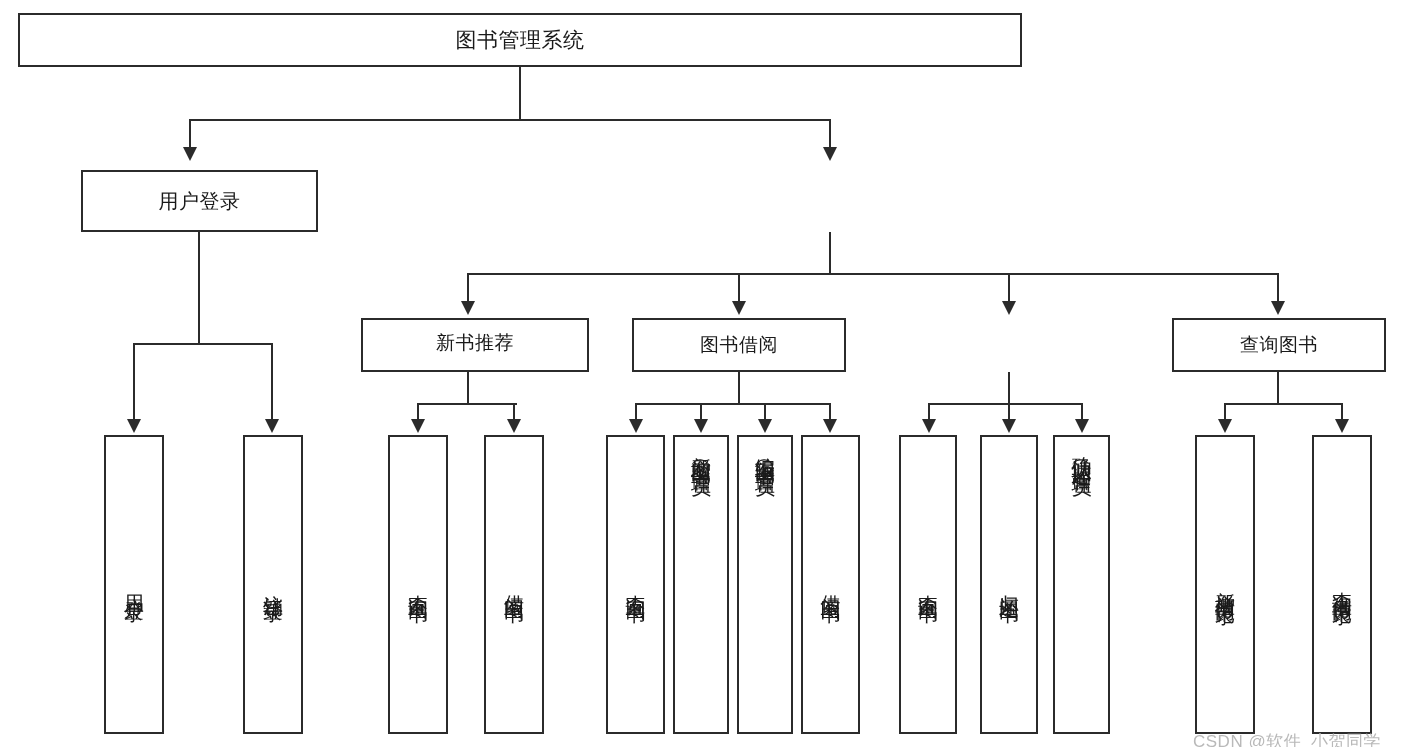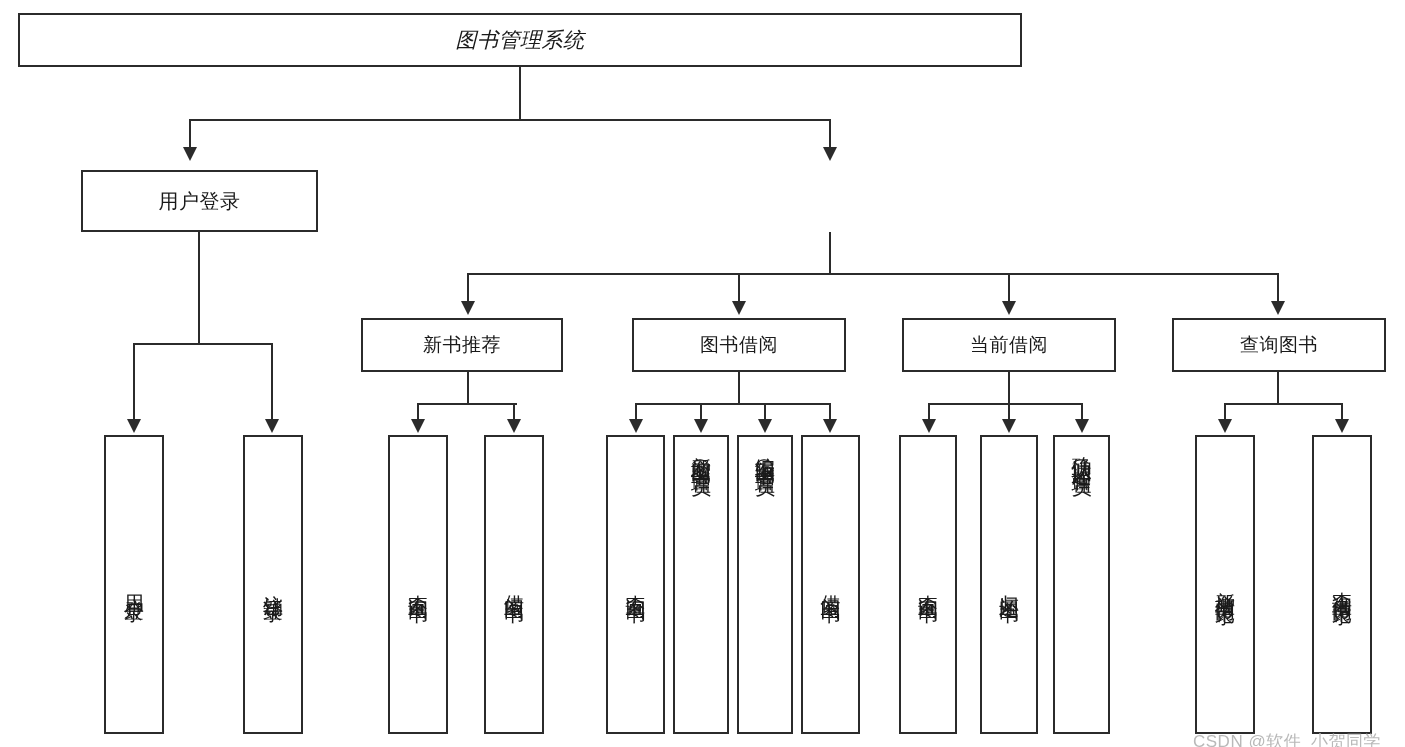--- a/index.html
+++ b/index.html
@@ -31,21 +31,21 @@
     z-index: 3;
   }
   .node .label {
     display: block;
     text-align: center;
     letter-spacing: 0.5px;
     line-height: 1.25;
     white-space: nowrap;
   }
   
-  .node-root { font-size: 21px; font-style: italic; }
+  .node-root { font-size: 21px; }
   .node-l2   { font-size: 20px; }
   .node-l3   { font-size: 19px; }
 
   
   .node-leaf {
     align-items: flex-start;
     justify-content: center;
     padding-top: 4px;
   }
   .node-leaf .label {
@@ -126,28 +126,25 @@
   <div class="h-line" style="left:467px; top:273px; width:812px; height:2px;"></div>
   <div class="v-line" style="left:467px; top:273px; width:2px; height:30px;"></div>
   <div class="arrow" style="left:461px; top:301px;"></div>
   <div class="v-line" style="left:738px; top:273px; width:2px; height:30px;"></div>
   <div class="arrow" style="left:732px; top:301px;"></div>
   <div class="v-line" style="left:1008px; top:273px; width:2px; height:30px;"></div>
   <div class="arrow" style="left:1002px; top:301px;"></div>
   <div class="v-line" style="left:1277px; top:273px; width:2px; height:30px;"></div>
   <div class="arrow" style="left:1271px; top:301px;"></div>
 
-  <div class="node node-l3" style="left:361px; top:318px; width:202px; height:54px;">
+  <div class="node node-l3" style="left:361px; top:318px; width:228px; height:54px;font-family:Liberation Mono, monospace;">
     <span class="label">新书推荐</span>
   </div>
   <div class="node node-l3" style="left:632px; top:318px; width:214px; height:54px;">
     <span class="label">图书借阅</span>
-  </div>
-  <div class="node node-l3" style="left:902px; top:318px; width:214px; height:54px;">
-    <span class="label">当前借阅</span>
   </div>
   <div class="node node-l3" style="left:1172px; top:318px; width:214px; height:54px;">
     <span class="label">查询图书</span>
   </div>
 
   <div class="v-line" style="left:467px; top:372px; width:2px; height:32px;"></div>
   <div class="h-line" style="left:417px; top:403px; width:100px; height:2px;"></div>
   <div class="v-line" style="left:417px; top:403px; width:2px; height:18px;"></div>
   <div class="arrow" style="left:411px; top:419px;"></div>
   <div class="v-line" style="left:513px; top:403px; width:2px; height:18px;"></div>

